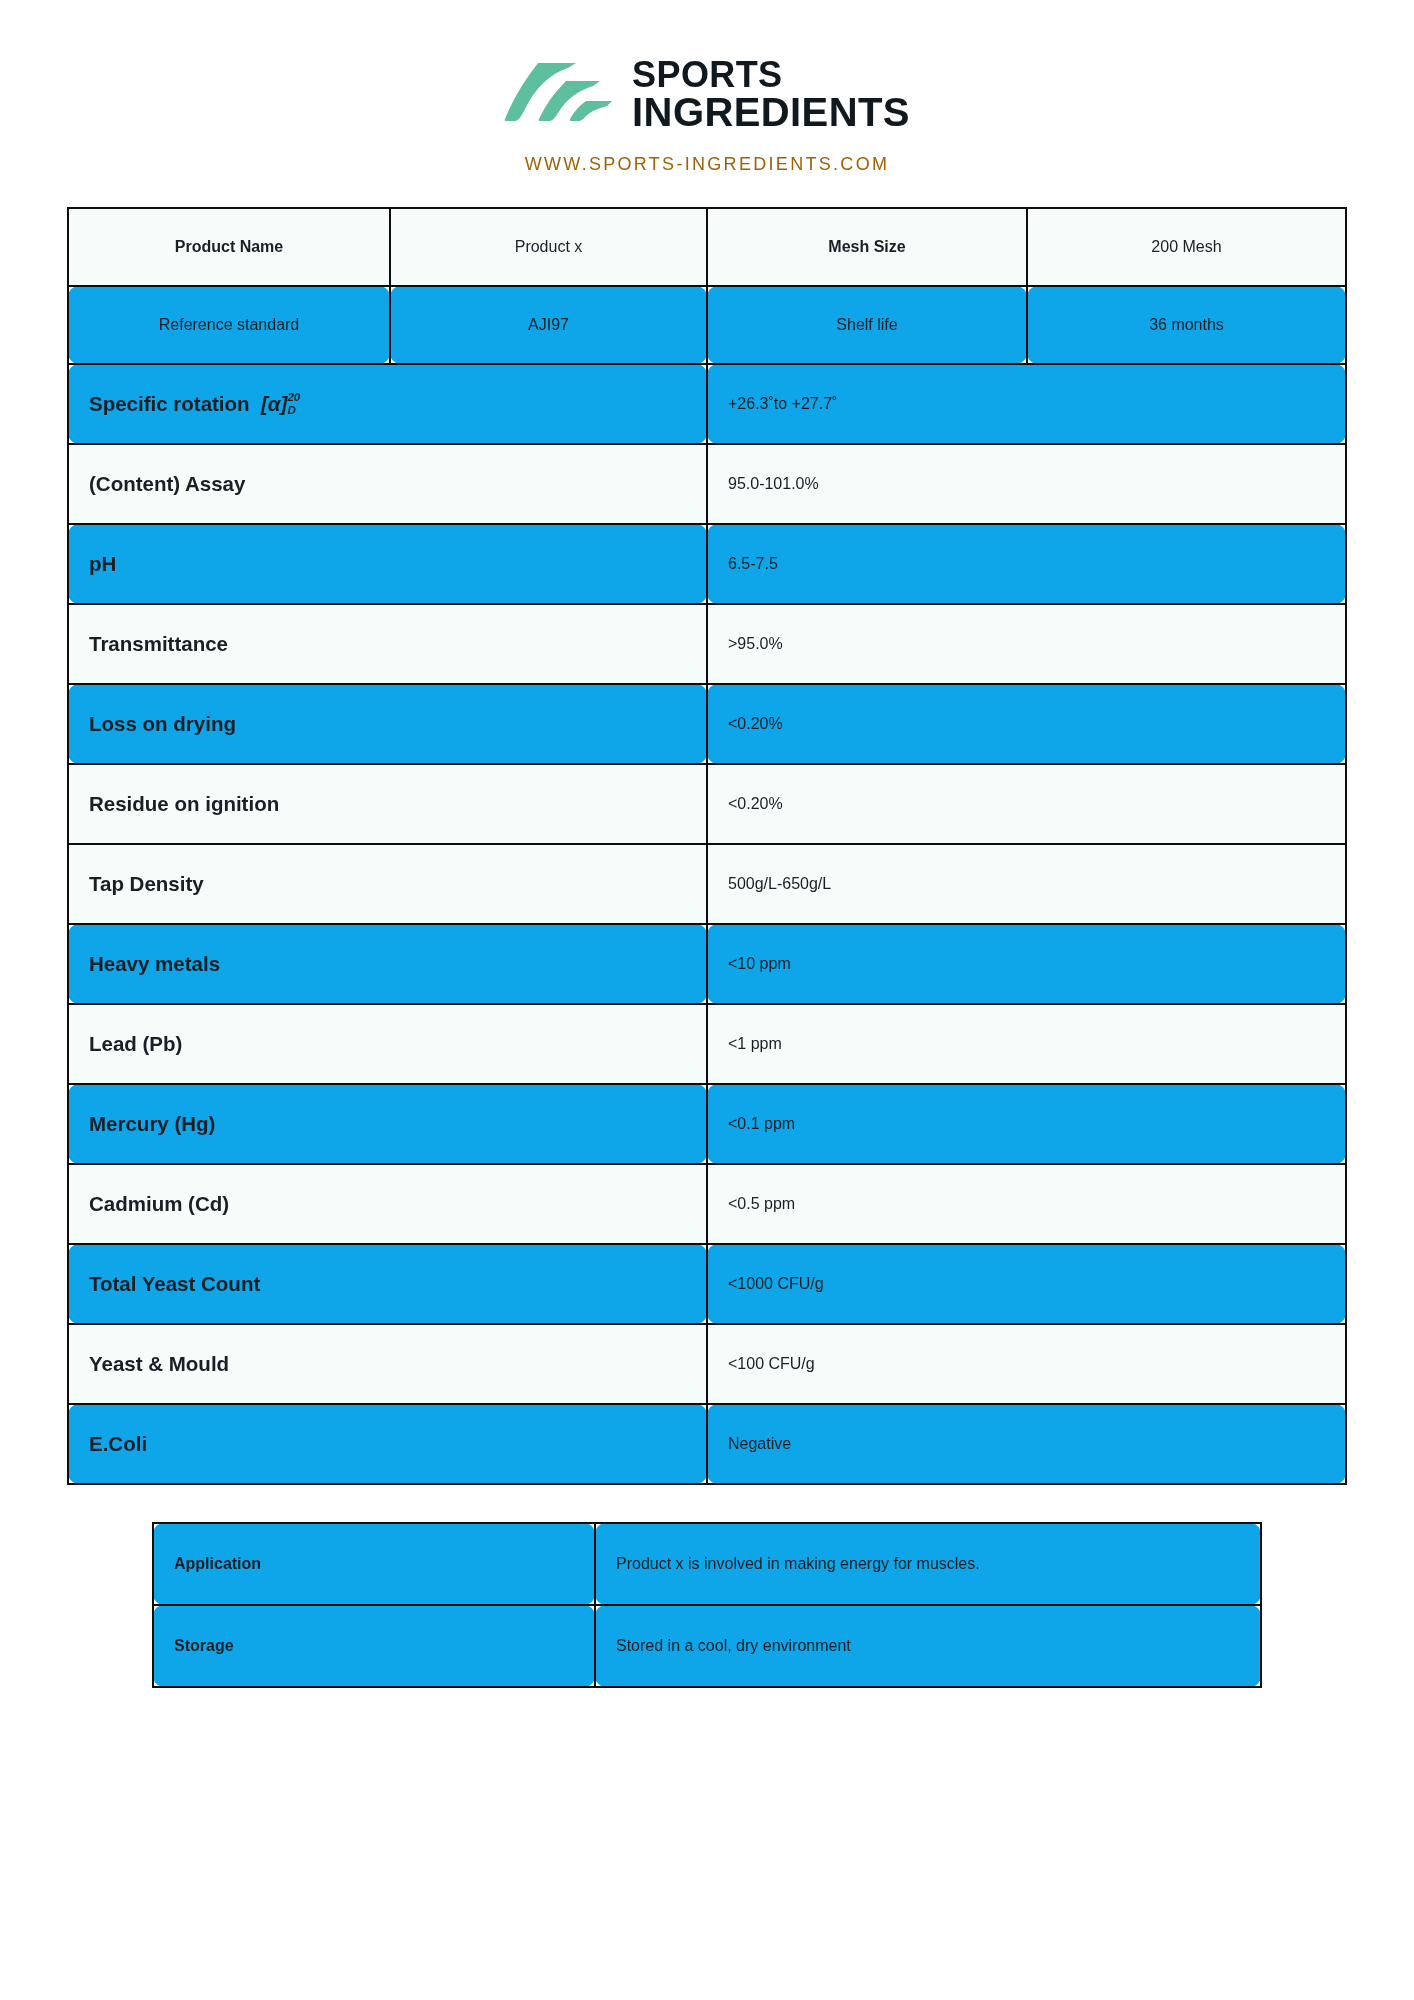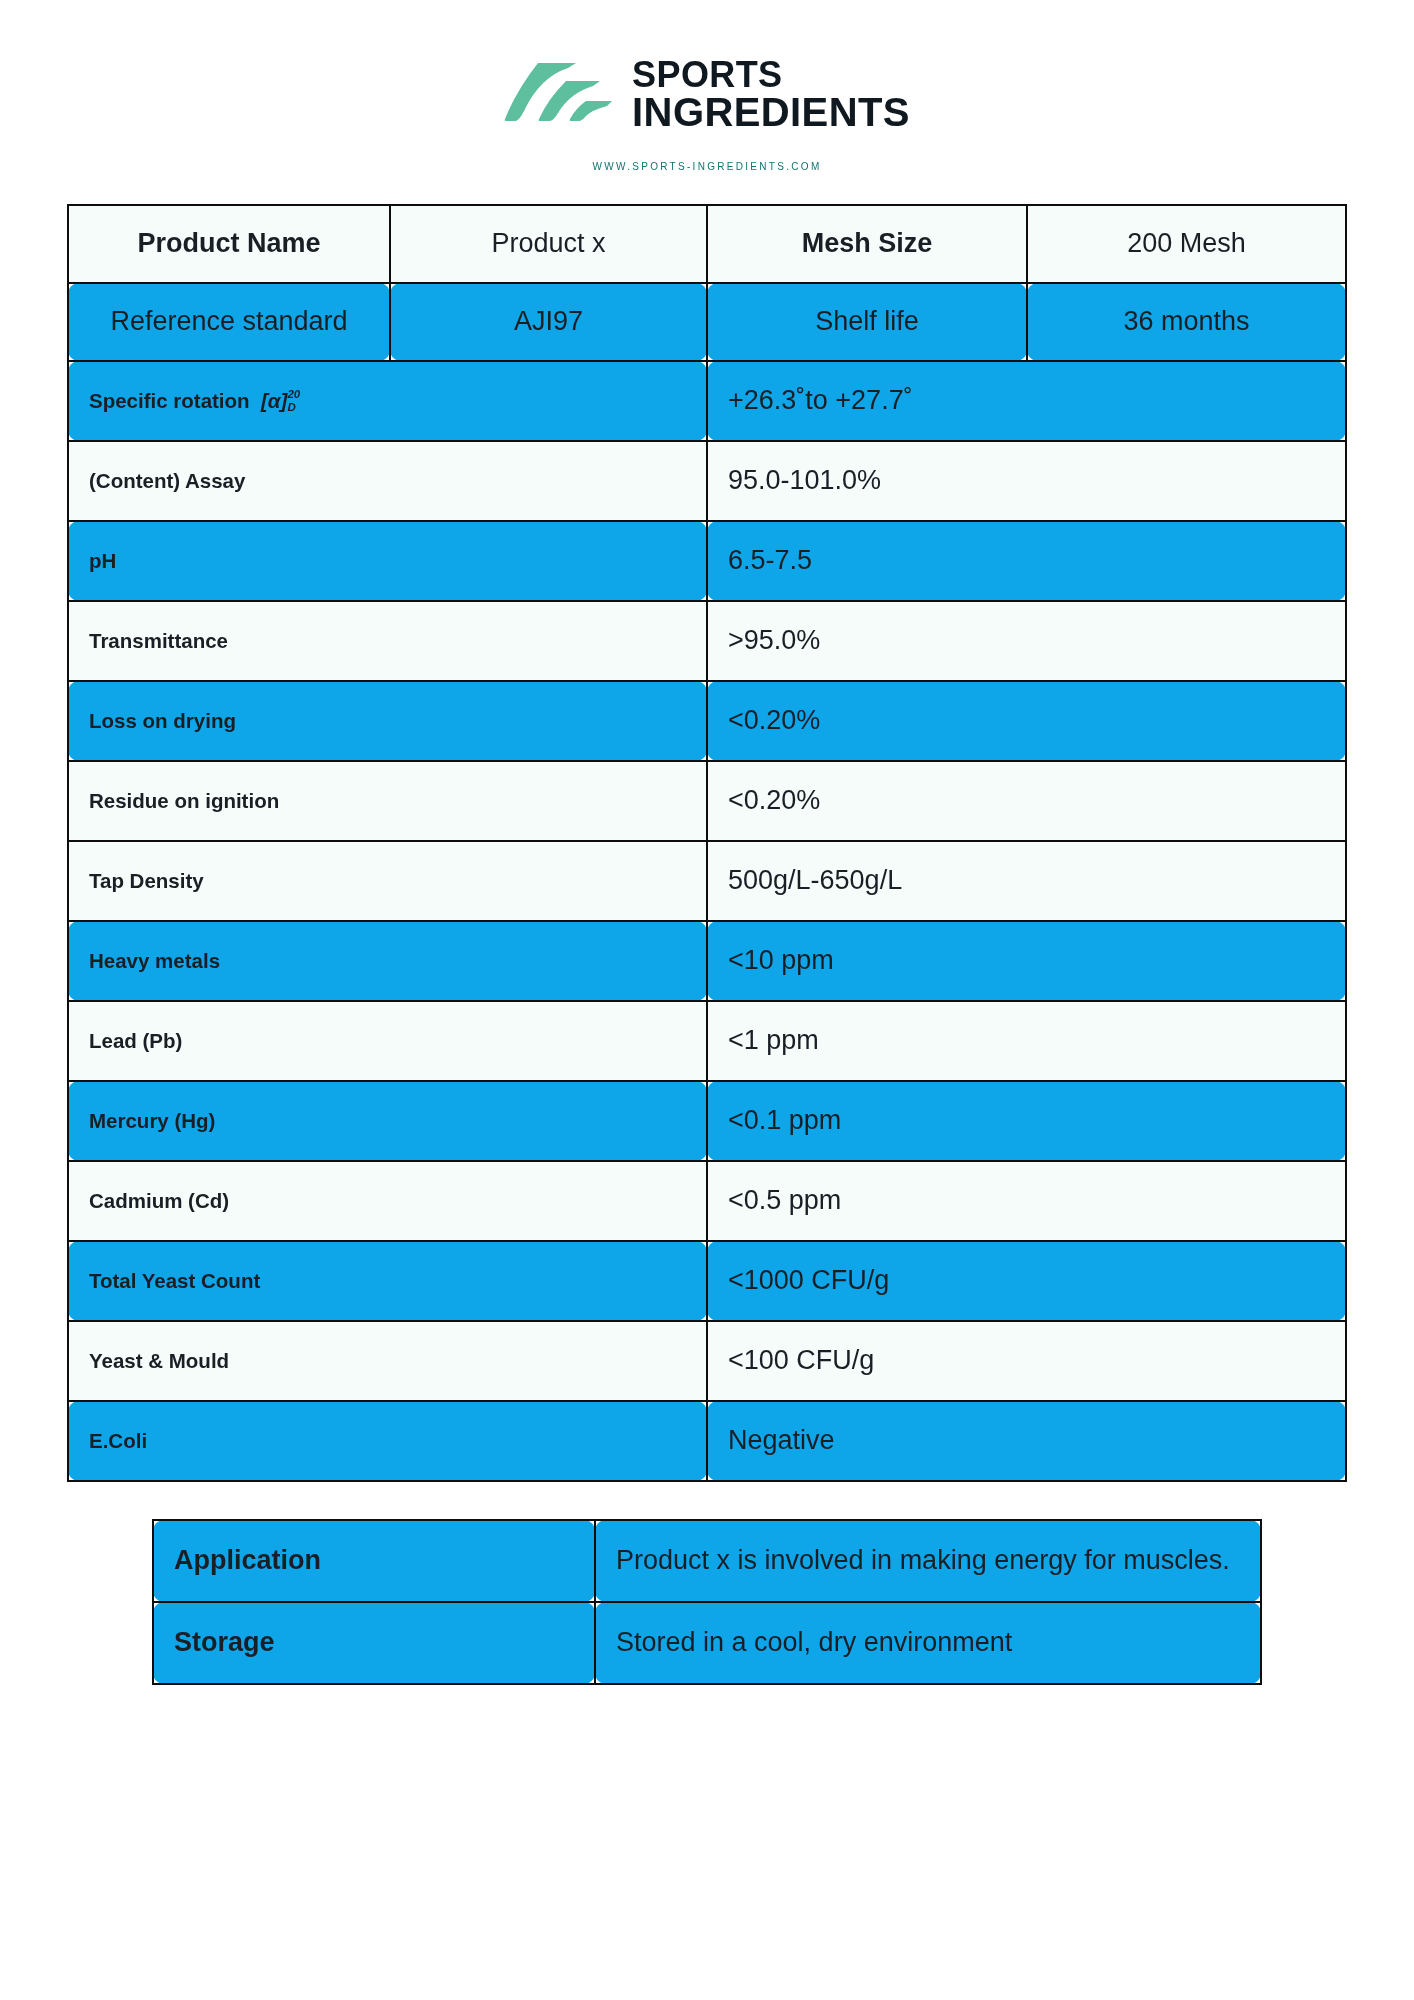--- a/index.html
+++ b/index.html
@@ -55,24 +55,24 @@
     font-weight: 700;
     font-size: 36px;
     letter-spacing: 0.4px;
     color: #101820;
     white-space: nowrap;
   }
   .logo-words .l2 {
     font-size: 40px;
   }
   .logo-url {
-    margin-top: 30px;
-    font-size: 10px;
+    margin-top: 23px;
+    font-size: 18px;
     letter-spacing: 2.3px;
-    color: #0f766e;
+    color: #a16207;
     font-weight: 400;
     white-space: nowrap;
   }
 
   
   .tbl {
     border-collapse: collapse;
     table-layout: fixed;
     margin: 0 auto;
     width: 1110px;
@@ -80,21 +80,21 @@
   }
   #spec-table {
     margin-top: 32px;
   }
   #info-table {
     margin-top: 37px;
   }
   .tbl td {
     border: 2.5px solid #0d0d0d;
     padding: 0 20px;
-    font-size: 27px;
+    font-size: 16px;
     font-weight: 400;
     color: #1a1f26;
     vertical-align: middle;
     line-height: 1.3;
     overflow: hidden;
   }
   .tbl tr.tint > td {
     background: #f5fcfa;
   }
   .tbl tr.plain > td {

